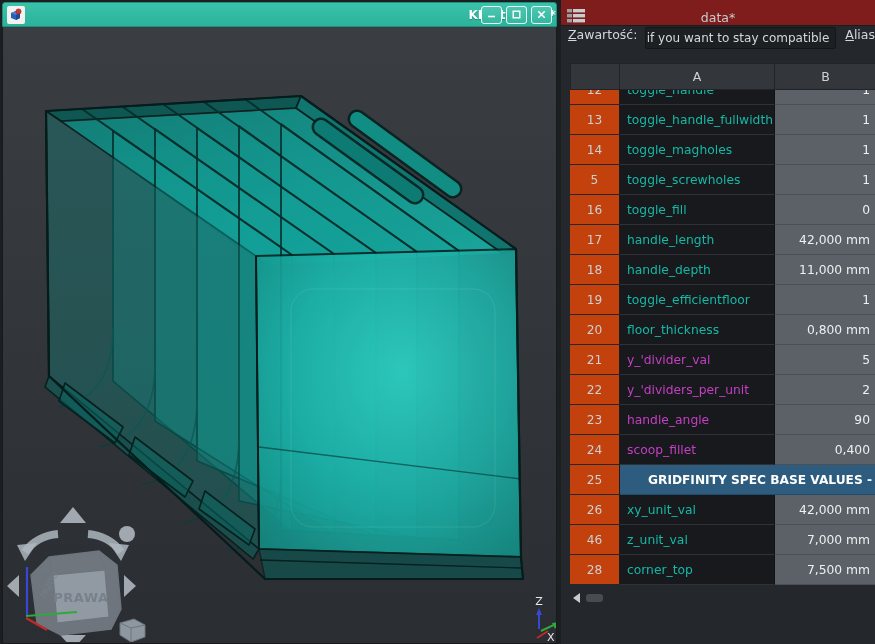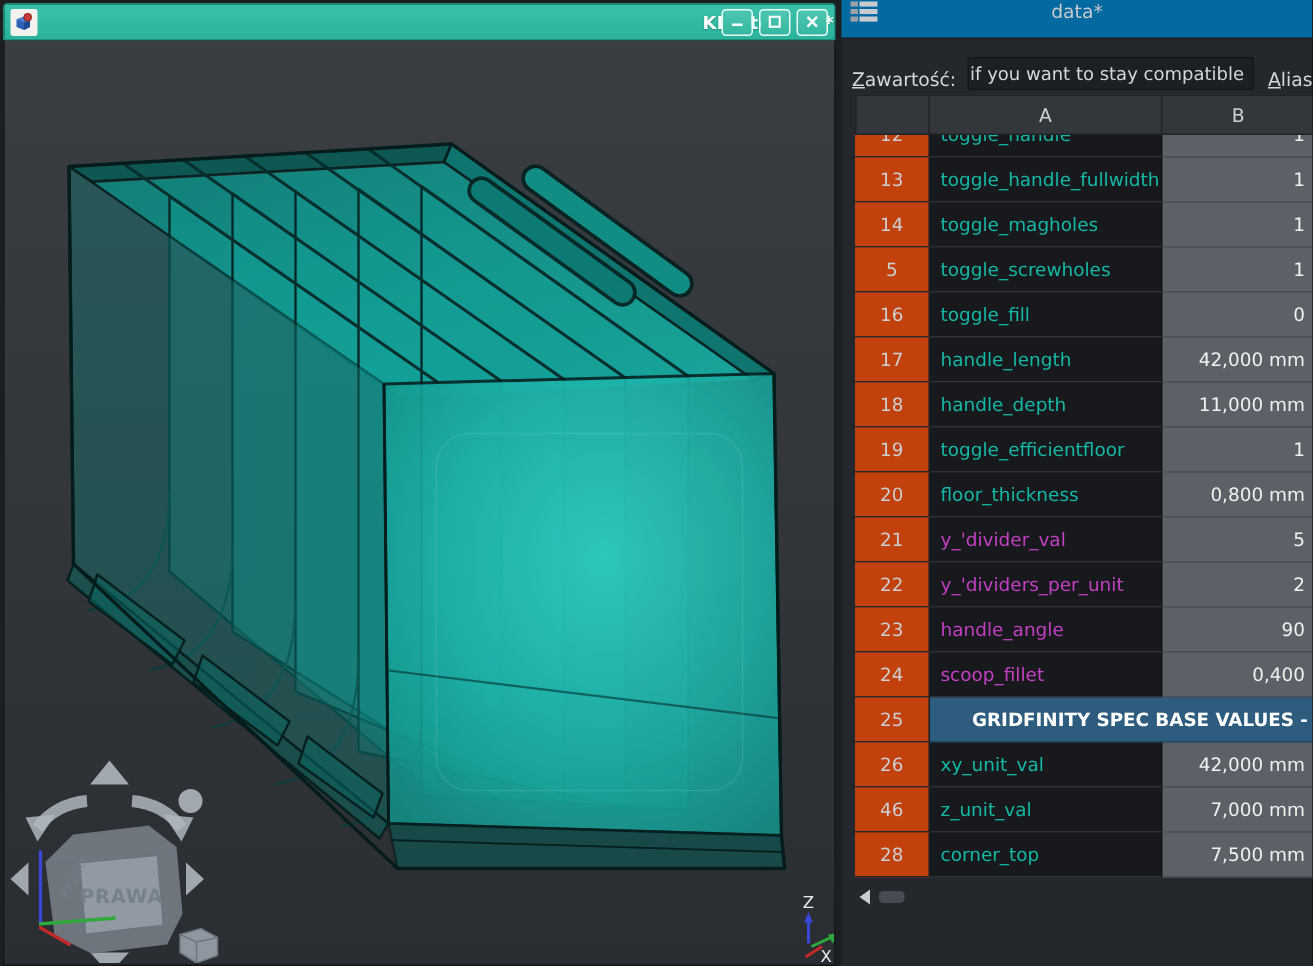--- a/index.html
+++ b/index.html
@@ -22,26 +22,26 @@
     background:linear-gradient(180deg,#4cc7b1,#35b7a0);
     display:flex;align-items:center;justify-content:center;cursor:pointer;}
   #viewport{position:absolute;left:0;top:25px;right:0;bottom:0;
     background:linear-gradient(180deg,#3a3e43 0%,#33373b 45%,#2a2d31 100%);
     border:1px solid #17191b;border-top:none;box-sizing:border-box;}
   #scene{position:absolute;left:0;top:0;}
   
   #sheet{position:absolute;left:561px;top:0;width:314px;height:644px;
     background:#24272b;color:#d4d7da;}
   #sheet-titlebar{position:absolute;left:0;top:0;right:0;height:26px;
-    background:#0369a1;border-bottom:1px solid #1a1d20;
-    display:flex;align-items:flex-start;padding:0 5px;box-sizing:border-box;text-decoration:underline;}
+    background:#7f1d1d;border-bottom:1px solid #1a1d20;
+    display:flex;align-items:flex-end;padding:0 5px;box-sizing:border-box;text-decoration:underline;}
   #sheet-title{position:absolute;left:0;right:0;text-align:center;
     color:#c6cacd;font-size:12.5px;}
   #sheet-toolbar{position:absolute;left:0;top:27px;right:0;height:33px;
-    display:flex;align-items:flex-end;padding-left:7px;box-sizing:border-box;}
+    display:flex;align-items:flex-start;padding-left:7px;box-sizing:border-box;}
   .tb-label{font-size:12.5px;color:#d4d7da;white-space:nowrap;}
   .mnemonic{text-decoration:underline;}
   #content-input{margin-left:8px;width:201px;height:22px;background:#1d2023;
     border:1px solid #141619;border-radius:2px;color:#d4d7da;font-size:12px;
     display:flex;align-items:center;justify-content:flex-end;
     padding:0 6px;overflow:hidden;white-space:nowrap;box-sizing:border-box;cursor:text;}
   #alias-label{margin-left:9px;}
   
   #grid{position:absolute;left:9px;top:63px;width:307px;}
   #grid-head{display:flex;height:27px;}

